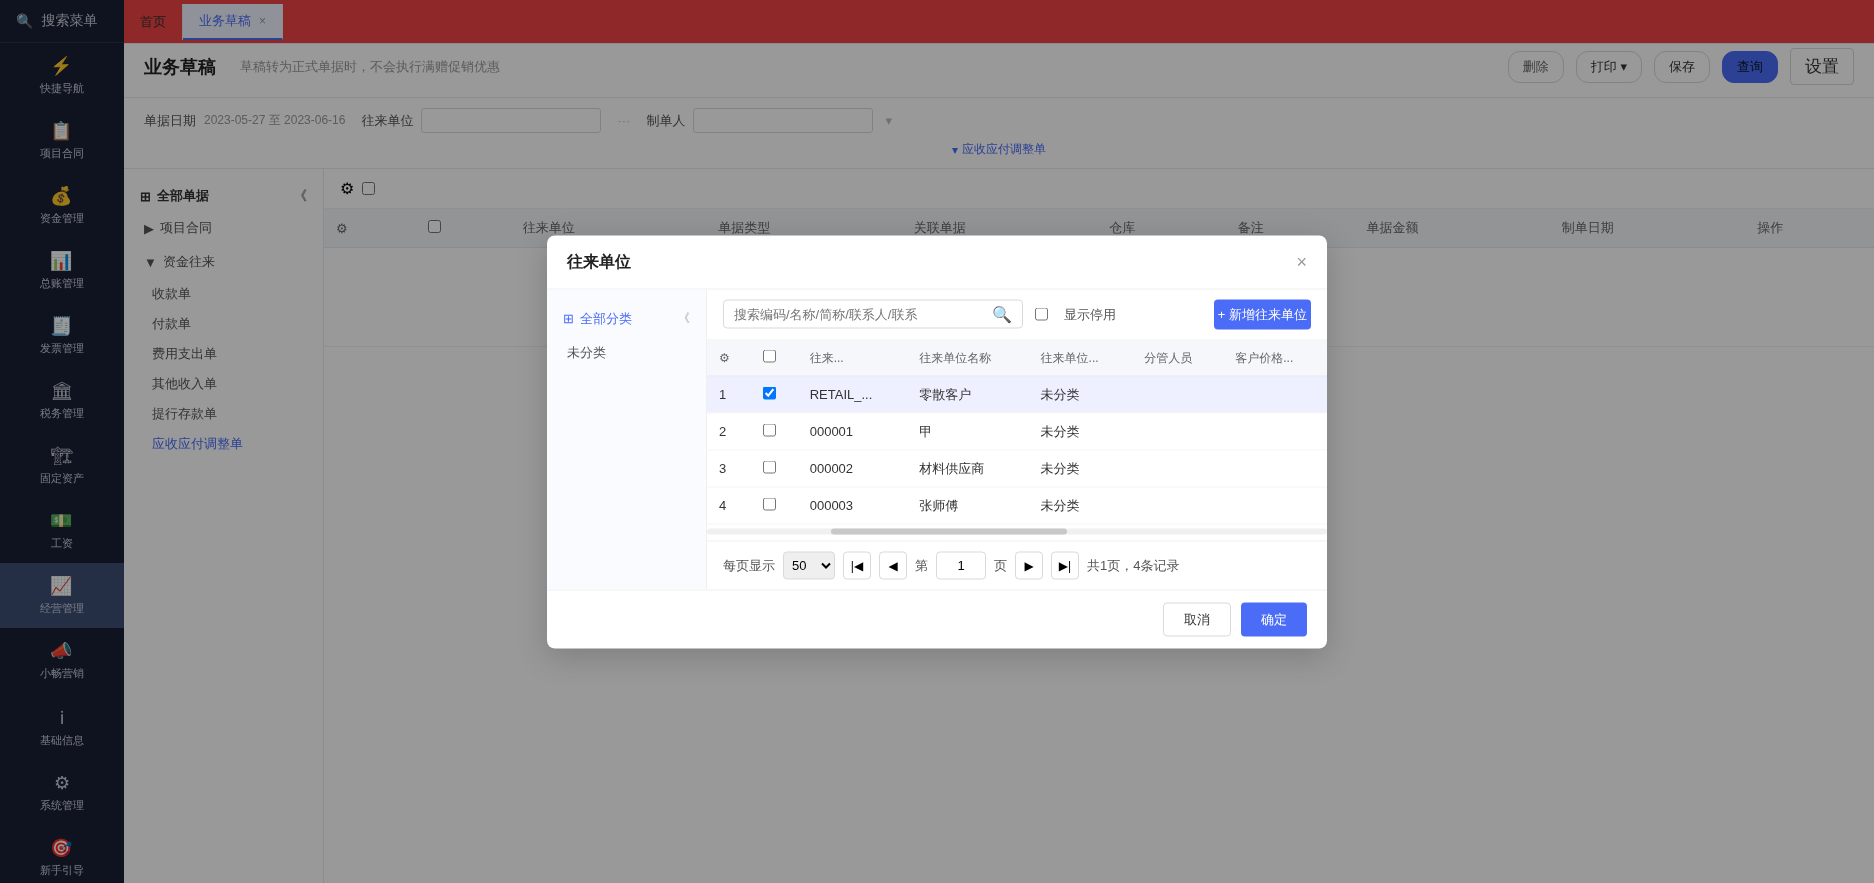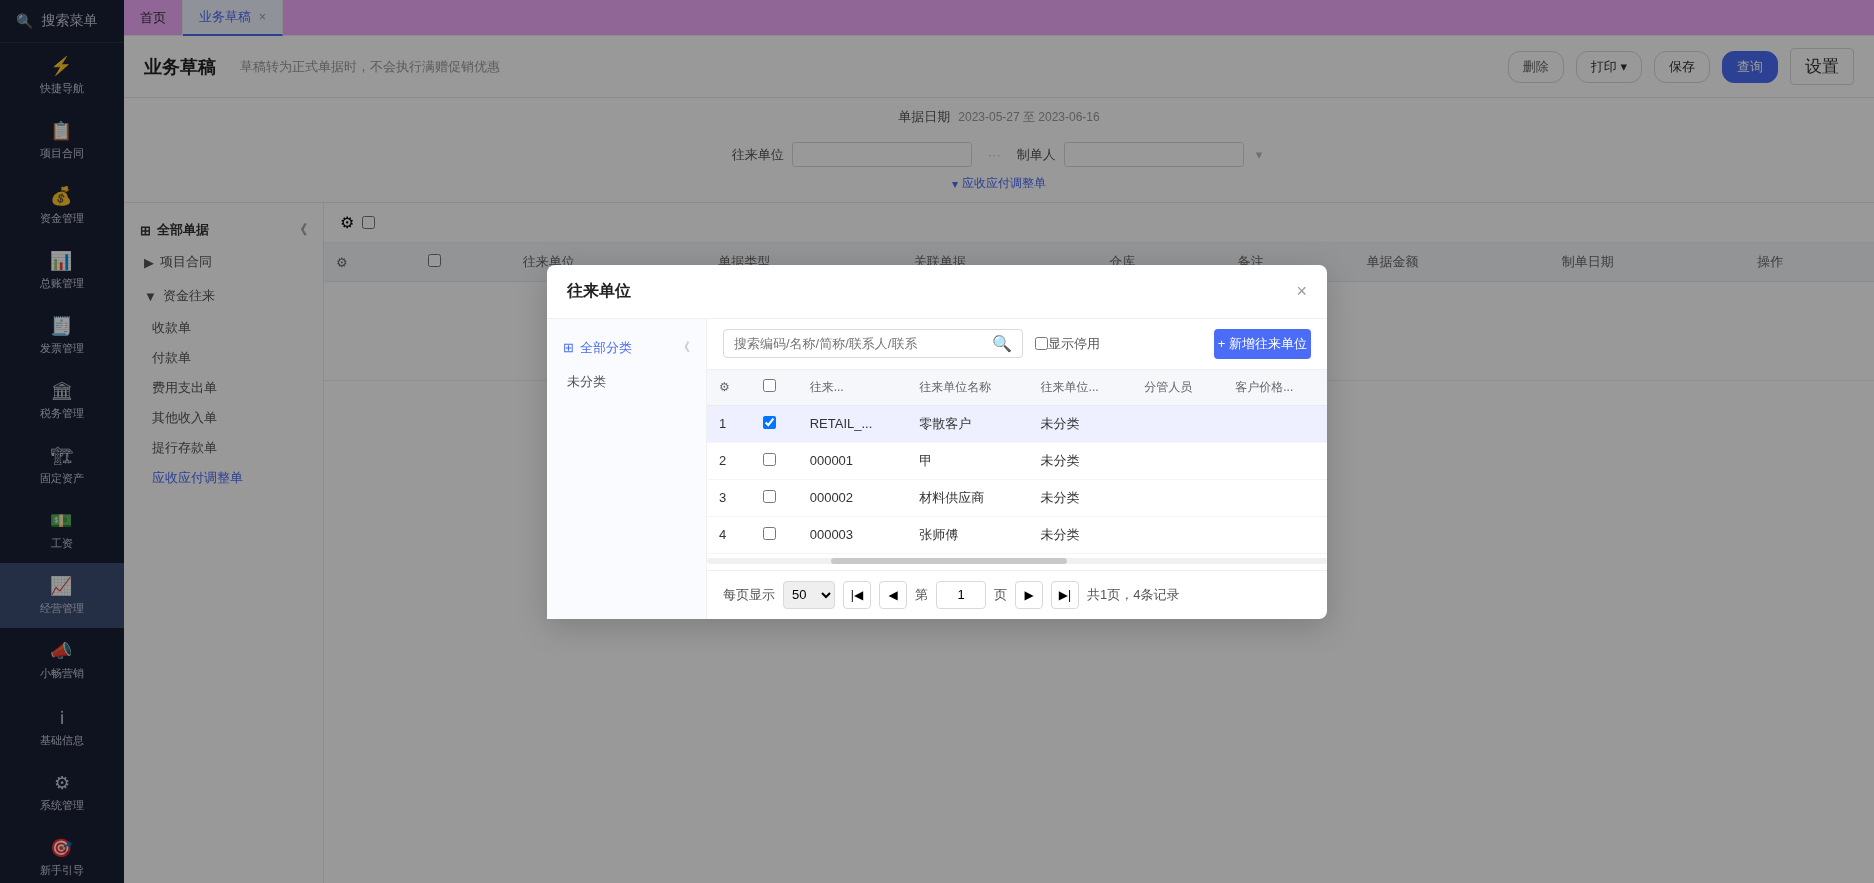--- a/index.html
+++ b/index.html
@@ -20,22 +20,22 @@
       display: flex; flex-direction: column; align-items: center; justify-content: center;
       padding: 12px 8px; cursor: pointer; font-size: 12px; gap: 4px;
       transition: background 0.2s;
     }
     .sidebar-item.active { background: #3d4f75; }
     .sidebar-item .icon { font-size: 18px; }
     .sidebar-item .label { font-size: 11px; text-align: center; }
 
     
     .topbar {
-      position: fixed; left: 124px; top: 0; right: 0; height: 36px;
-      background: #f0abfc; display: flex; align-items: center;
+      position: fixed; left: 124px; top: 0; right: 0; height: 44px;
+      background: #ef4444; display: flex; align-items: center;
       border-bottom: 1px solid #e8eaf0; z-index: 99;
     }
     .tab {
       height: 36px; padding: 0 16px; display: flex; align-items: center;
       font-size: 13px; cursor: pointer; color: #555; border-right: 1px solid #e8eaf0;
     }
     .tab.home { color: #333; }
     .tab.active { background: #f0f4ff; color: #4a6cf7; border-bottom: 2px solid #4a6cf7; }
     .tab .close-icon { margin-left: 8px; font-size: 12px; color: #999; }
 
@@ -47,28 +47,28 @@
 
     
     .page-header {
       background: #fff; padding: 12px 20px;
       border-bottom: 1px solid #e8eaf0;
       display: flex; align-items: center; justify-content: space-between;
     }
     .page-title { font-size: 18px; font-weight: 600; color: #222; margin-right: 12px; }
     .header-actions { display: flex; align-items: center; gap: 12px; }
     .btn { padding: 6px 14px; border-radius: 12px; border: 1px solid #d9d9d9; background: #fff; font-size: 13px; cursor: pointer; color: #333; }
-    .btn-primary { background: #4a6cf7; color: #ffffff; border-color: #4a6cf7; }
+    .btn-primary { background: #4a6cf7; color: #0f172a; border-color: #4a6cf7; }
 
     
     .filter-bar {
       background: #fff; padding: 10px 20px;
       border-bottom: 1px solid #e8eaf0;
     }
-    .filter-row { display: flex; align-items: center; gap: 16px; flex-wrap: wrap; flex-direction: column; }
+    .filter-row { display: flex; align-items: center; gap: 16px; flex-wrap: wrap; }
     .filter-item { display: flex; align-items: center; gap: 8px; font-size: 13px; color: #555; }
     .filter-date-btns { display: flex; gap: 4px; }
     .date-btn { padding: 3px 8px; border: 1px solid #d9d9d9; border-radius: 3px; font-size: 12px; cursor: pointer; background: #fff; color: #555; }
     .date-btn.active { background: #4a6cf7; color: #fff; border-color: #4a6cf7; }
     .date-range { font-size: 12px; color: #999; }
     .expand-btn { font-size: 12px; color: #4a6cf7; cursor: pointer; display: flex; align-items: center; gap: 4px; }
 
     
     .content-body { display: flex; height: calc(100vh - 36px - 120px); }
     .sub-sidebar {
@@ -123,21 +123,21 @@
     .modal-right { flex: 1; display: flex; flex-direction: column; overflow: hidden; }
     .modal-toolbar {
       padding: 10px 16px; display: flex; align-items: center; gap: 12px;
       border-bottom: 1px solid #f0f0f0;
     }
     .search-box {
       display: flex; align-items: center; border: 1px solid #d9d9d9; border-radius: 4px;
       padding: 4px 10px; gap: 6px; flex: 1; max-width: 300px;
     }
     .search-box input { border: none; outline: none; font-size: 13px; color: #333; width: 100%; }
-    .checkbox-label { display: flex; align-items: center; gap: 0; font-size: 13px; color: #555; cursor: pointer; }
+    .checkbox-label { display: flex; align-items: center; gap: 16px; font-size: 13px; color: #555; cursor: pointer; }
     .add-btn { margin-left: auto; padding: 6px 4px; background: #4a6cf7; color: #fff; border: none; border-radius: 4px; font-size: 13px; cursor: pointer; display: flex; align-items: center; gap: 4px; }
 
     
     .modal-table-wrap { flex: 1; overflow: auto; }
     .modal-table { width: 100%; border-collapse: collapse; font-size: 13px; }
     .modal-table th { background: #f5f7fa; padding: 9px 12px; text-align: left; color: #666; font-weight: 500; border-bottom: 1px solid #e8eaf0; font-size: 12px; white-space: nowrap; }
     .modal-table td { padding: 9px 12px; border-bottom: 1px solid #f5f5f5; color: #333; white-space: nowrap; }
     .modal-table tr.selected td { background: #eef0ff; }
 
     
@@ -441,13 +441,17 @@
         <span>第</span>
         <input type="text" class="page-input" value="1" style="">
         <span>页</span>
         <button class="page-btn">▶</button>
         <button class="page-btn">▶|</button>
         <span>共1页，4条记录</span>
       </div>
     </div>
   </div>
 
+  <div class="modal-footer">
+    <button class="btn-cancel">取消</button>
+    <button class="btn-confirm">确定</button>
+  </div>
 </div>
 
 </body></html>

